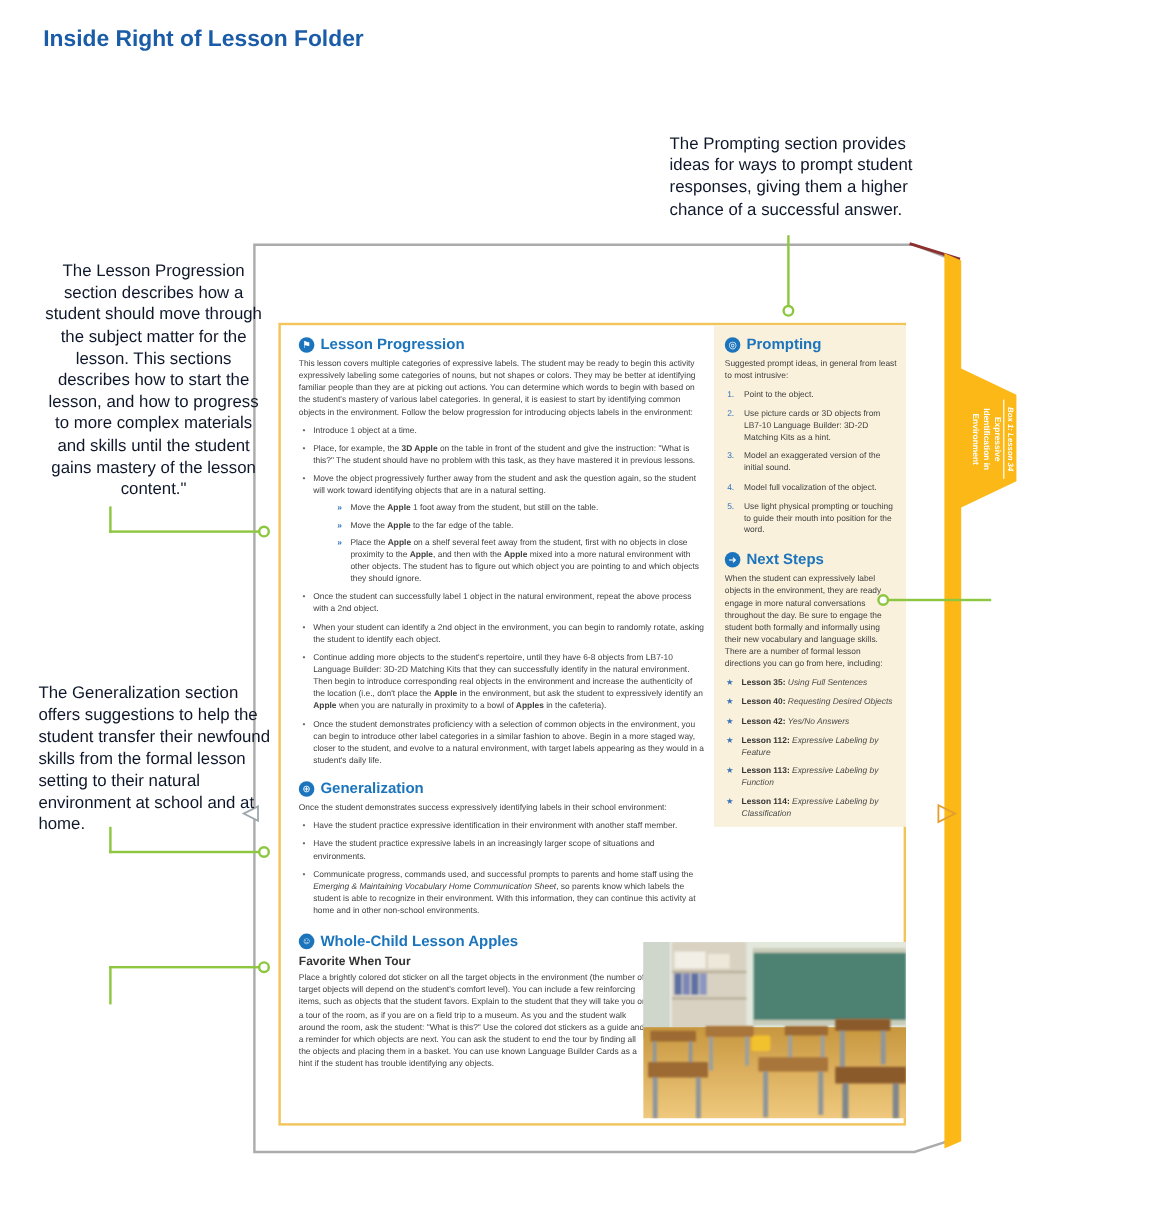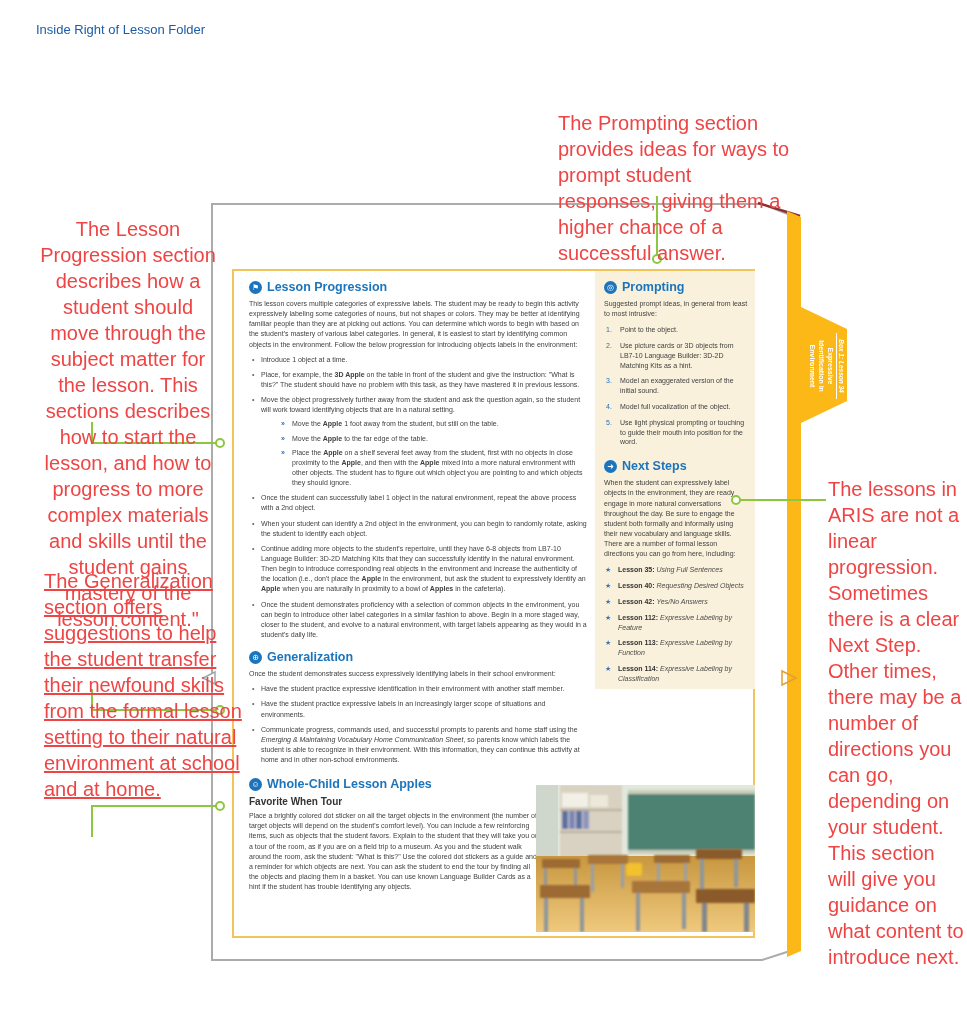--- a/index.html
+++ b/index.html
@@ -1,25 +1,25 @@
 <!DOCTYPE html>
 <html><head>
 <meta charset="utf-8">
 <style>
   * { margin:0; padding:0; box-sizing:border-box; }
   body { font-family:"Liberation Sans", sans-serif; background:#ffffff; }
   .canvas { position:relative; width:967px; height:1024px; background:#fff; overflow:hidden; }
 
-  .page-title { position:absolute; left:36px; top:22px; font-size:13px; font-weight:normal; color:#1A5CA8; }
-
-  
-  .note { position:absolute; color:#ef4444; font-size:20px; line-height:1.3; z-index:6; }
+  .page-title { position:absolute; left:36px; top:22px; font-size:19px; font-weight:bold; color:#1A5CA8; }
+
+  
+  .note { position:absolute; color:#0f172a; font-size:14px; line-height:1.3; z-index:6; }
   .note-prompting { left:558px; top:110px; width:232px; }
   .note-lp { left:36px; top:216px; width:184px;text-align:center; }
-  .note-gen { left:44px; top:568px; width:200px;text-decoration:underline; }
+  .note-gen { left:32px; top:568px; width:200px; }
   .note-ns { left:828px; top:476px; width:136px; }
   .note-wc { left:36px; top:852px; width:198px; }
 
   
   .cline { position:absolute; background:#8DC63F; z-index:5; }
   .dot { position:absolute; width:10px; height:10px; border:2px solid #8DC63F; border-radius:50%; background:#fff; z-index:5; }
 
   
   .folder-svg { position:absolute; left:0; top:0; z-index:1; }
 
@@ -91,21 +91,20 @@
   <svg class="flip-marker" style="left:200px; top:669px;" width="18" height="18">
     <polygon points="15,3 3,9 15,15" fill="#ffffff" stroke="#9FA8AD" stroke-width="1.5"></polygon>
   </svg>
   <svg class="flip-marker" style="left:779px; top:668px;" width="20" height="20">
     <polygon points="3,3 17,10 3,17" fill="none" stroke="#E39E2D" stroke-width="1.5"></polygon>
   </svg>
 
   <div class="note note-prompting">The Prompting section provides ideas for ways to prompt student responses, giving them a higher chance of a successful answer.</div>
   <div class="note note-lp">The Lesson Progression section describes how a student should move through the subject matter for the lesson. This sections describes how to start the lesson, and how to progress to more complex materials and skills until the student gains mastery of the lesson content."</div>
   <div class="note note-gen">The Generalization section offers suggestions to help the student transfer their newfound skills from the formal lesson setting to their natural environment at school and at home.</div>
-  <div class="note note-ns">The lessons in ARIS are not a linear progression. Sometimes there is a clear Next Step. Other times, there may be a number of directions you can go, depending on your student. This section will give you guidance on what content to introduce next.</div>
 
   <div class="cline" style="left:656px; top:196px; width:2px; height:60px;"></div>
   <div class="dot" style="left:652px; top:254px;"></div>
 
   <div class="cline" style="left:91px; top:422px; width:2px; height:22px;"></div>
   <div class="cline" style="left:91px; top:442px; width:126px; height:2px;"></div>
   <div class="dot" style="left:215px; top:438px;"></div>
 
   <div class="cline" style="left:91px; top:689px; width:2px; height:22px;"></div>
   <div class="cline" style="left:91px; top:709px; width:126px; height:2px;"></div>

